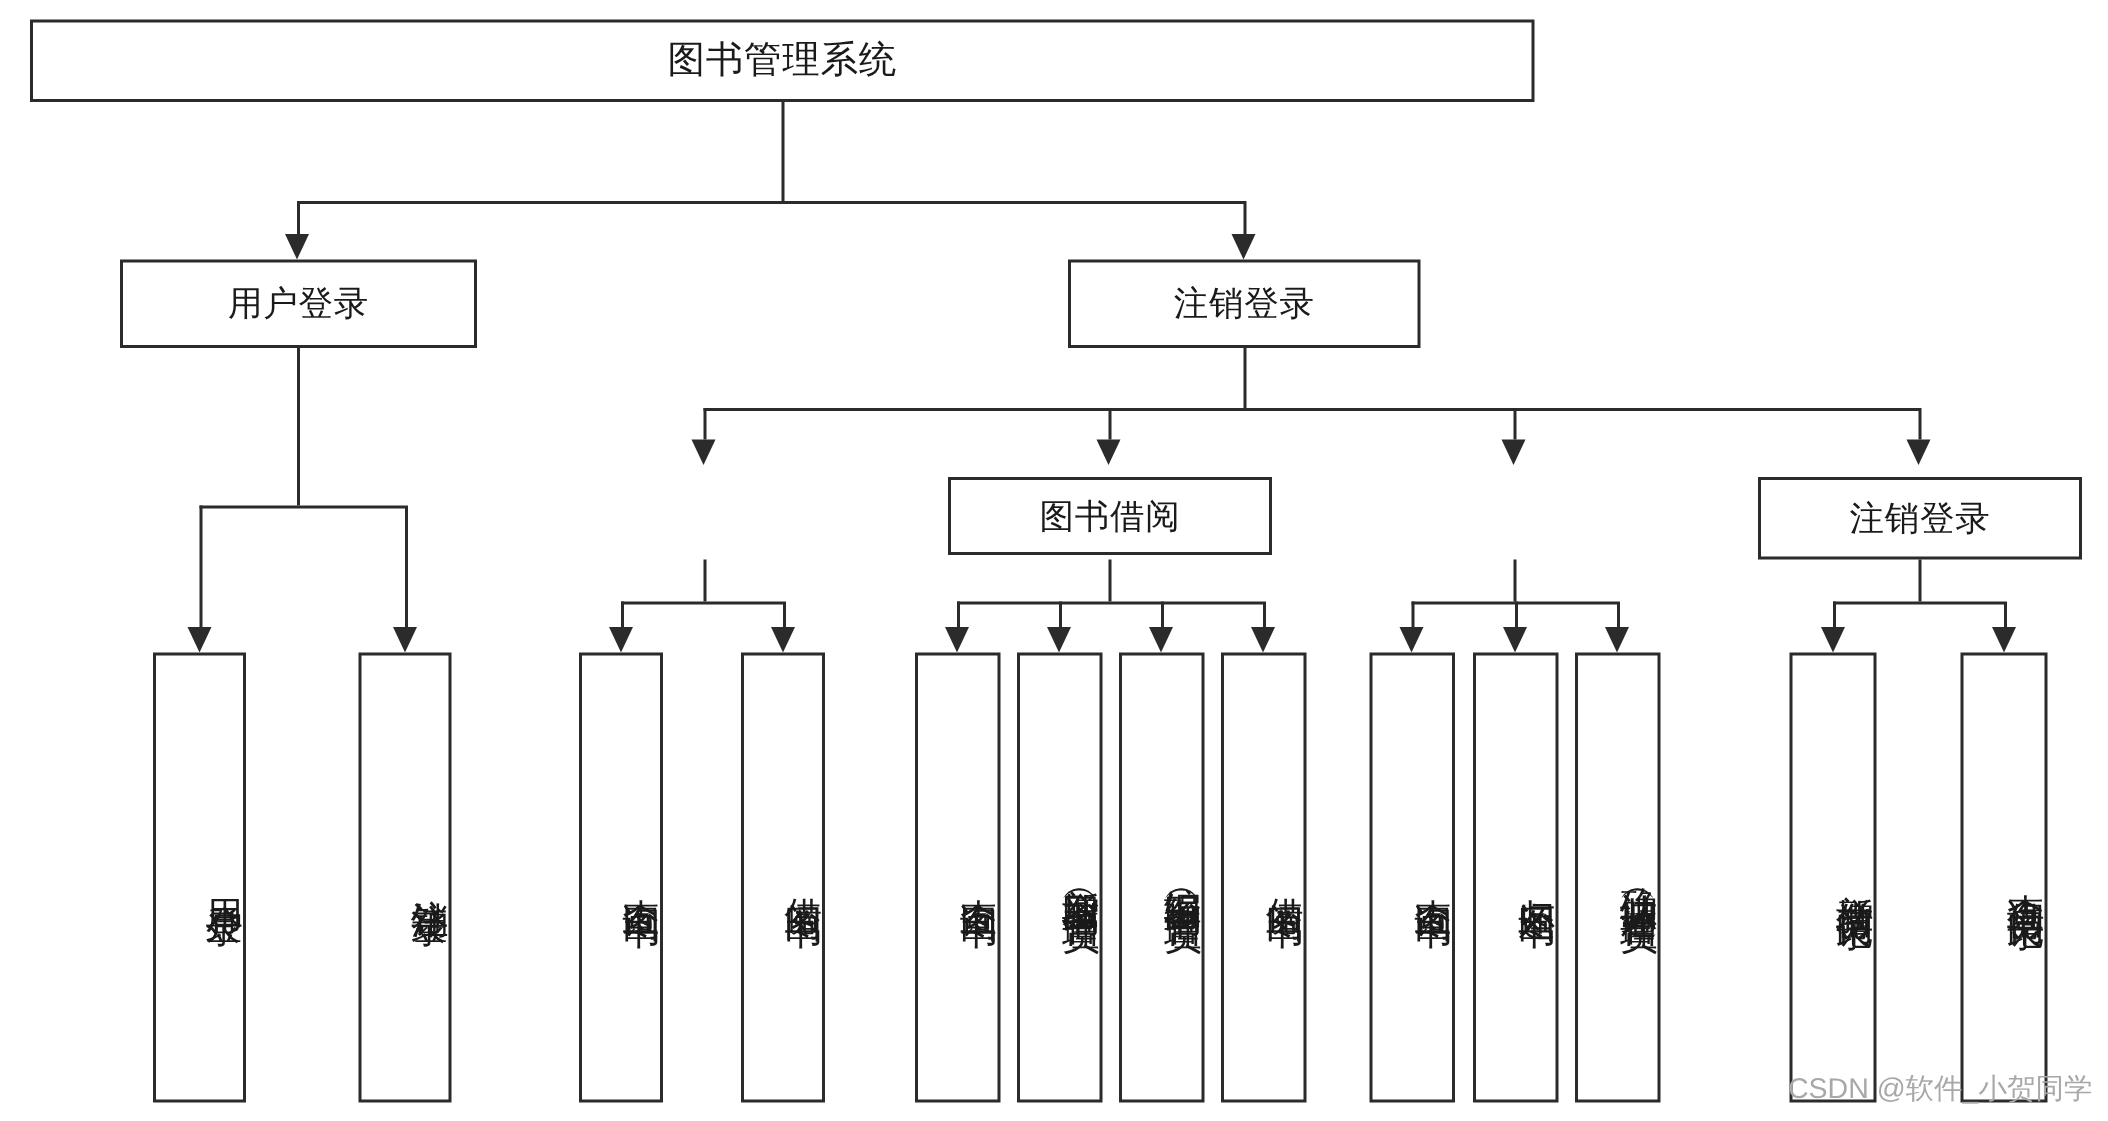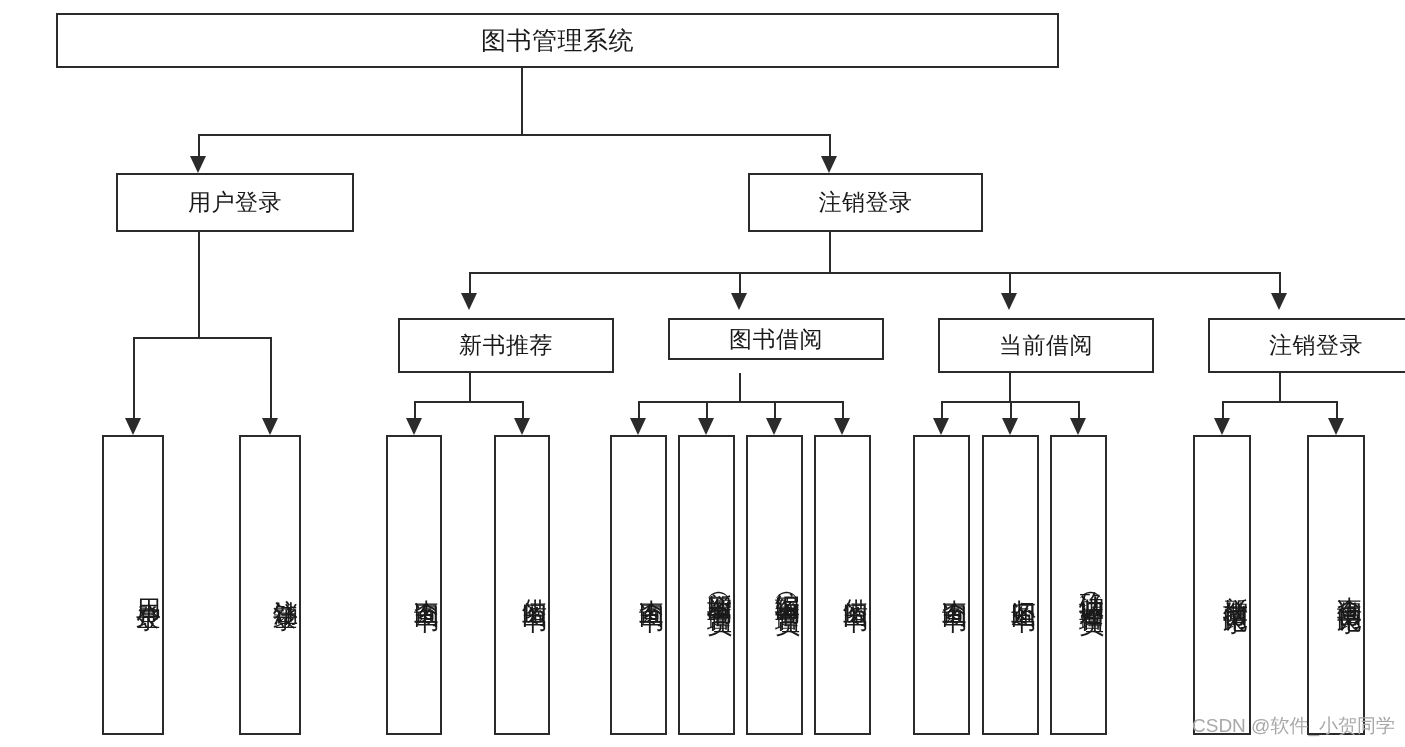--- a/index.html
+++ b/index.html
@@ -27,21 +27,20 @@
     display: flex;
     align-items: center;
     justify-content: center;
     color: #1a1a1a;
     line-height: 1.08;
     letter-spacing: 0.5px;
   }
   .node.horiz {
     writing-mode: horizontal-tb;
     font-size: 23px;
-    margin-left: 36px;
   }
   .node.vert {
     writing-mode: vertical-rl;
     text-orientation: upright;
     font-size: 25px;
     letter-spacing: 3px;
     padding-top: 6px;
     padding-bottom: 6px;
     align-items: flex-start;
     justify-content: center;
@@ -119,28 +118,22 @@
   <div class="hline" style="left:469px; top:272px; width:811px;"></div>
   <div class="vline" style="left:469px; top:272px; height:21px;"></div>
   <div class="arrow" style="left:461px; top:293px;"></div>
   <div class="vline" style="left:739px; top:272px; height:21px;"></div>
   <div class="arrow" style="left:731px; top:293px;"></div>
   <div class="vline" style="left:1009px; top:272px; height:21px;"></div>
   <div class="arrow" style="left:1001px; top:293px;"></div>
   <div class="vline" style="left:1279px; top:272px; height:21px;"></div>
   <div class="arrow" style="left:1271px; top:293px;"></div>
 
-  <div class="node horiz" style="left:362px; top:318px; width:216px; height:55px;">
-    <span class="label">新书推荐</span>
-  </div>
-  <div class="node horiz" style="left:632px; top:318px; width:216px; height:42px;">
+  <div class="node horiz" style="left:632px; top:318px; width:216px; height:52px;">
     <span class="label">图书借阅</span>
-  </div>
-  <div class="node horiz" style="left:902px; top:318px; width:216px; height:55px;">
-    <span class="label">当前借阅</span>
   </div>
   <div class="node horiz" style="left:1172px; top:318px; width:216px; height:55px;">
     <span class="label">注销登录</span>
   </div>
 
   <div class="vline" style="left:469px; top:373px; height:28px;"></div>
   <div class="hline" style="left:414px; top:401px; width:108px;"></div>
   <div class="vline" style="left:414px; top:401px; height:17px;"></div>
   <div class="arrow" style="left:406px; top:418px;"></div>
   <div class="vline" style="left:522px; top:401px; height:17px;"></div>

